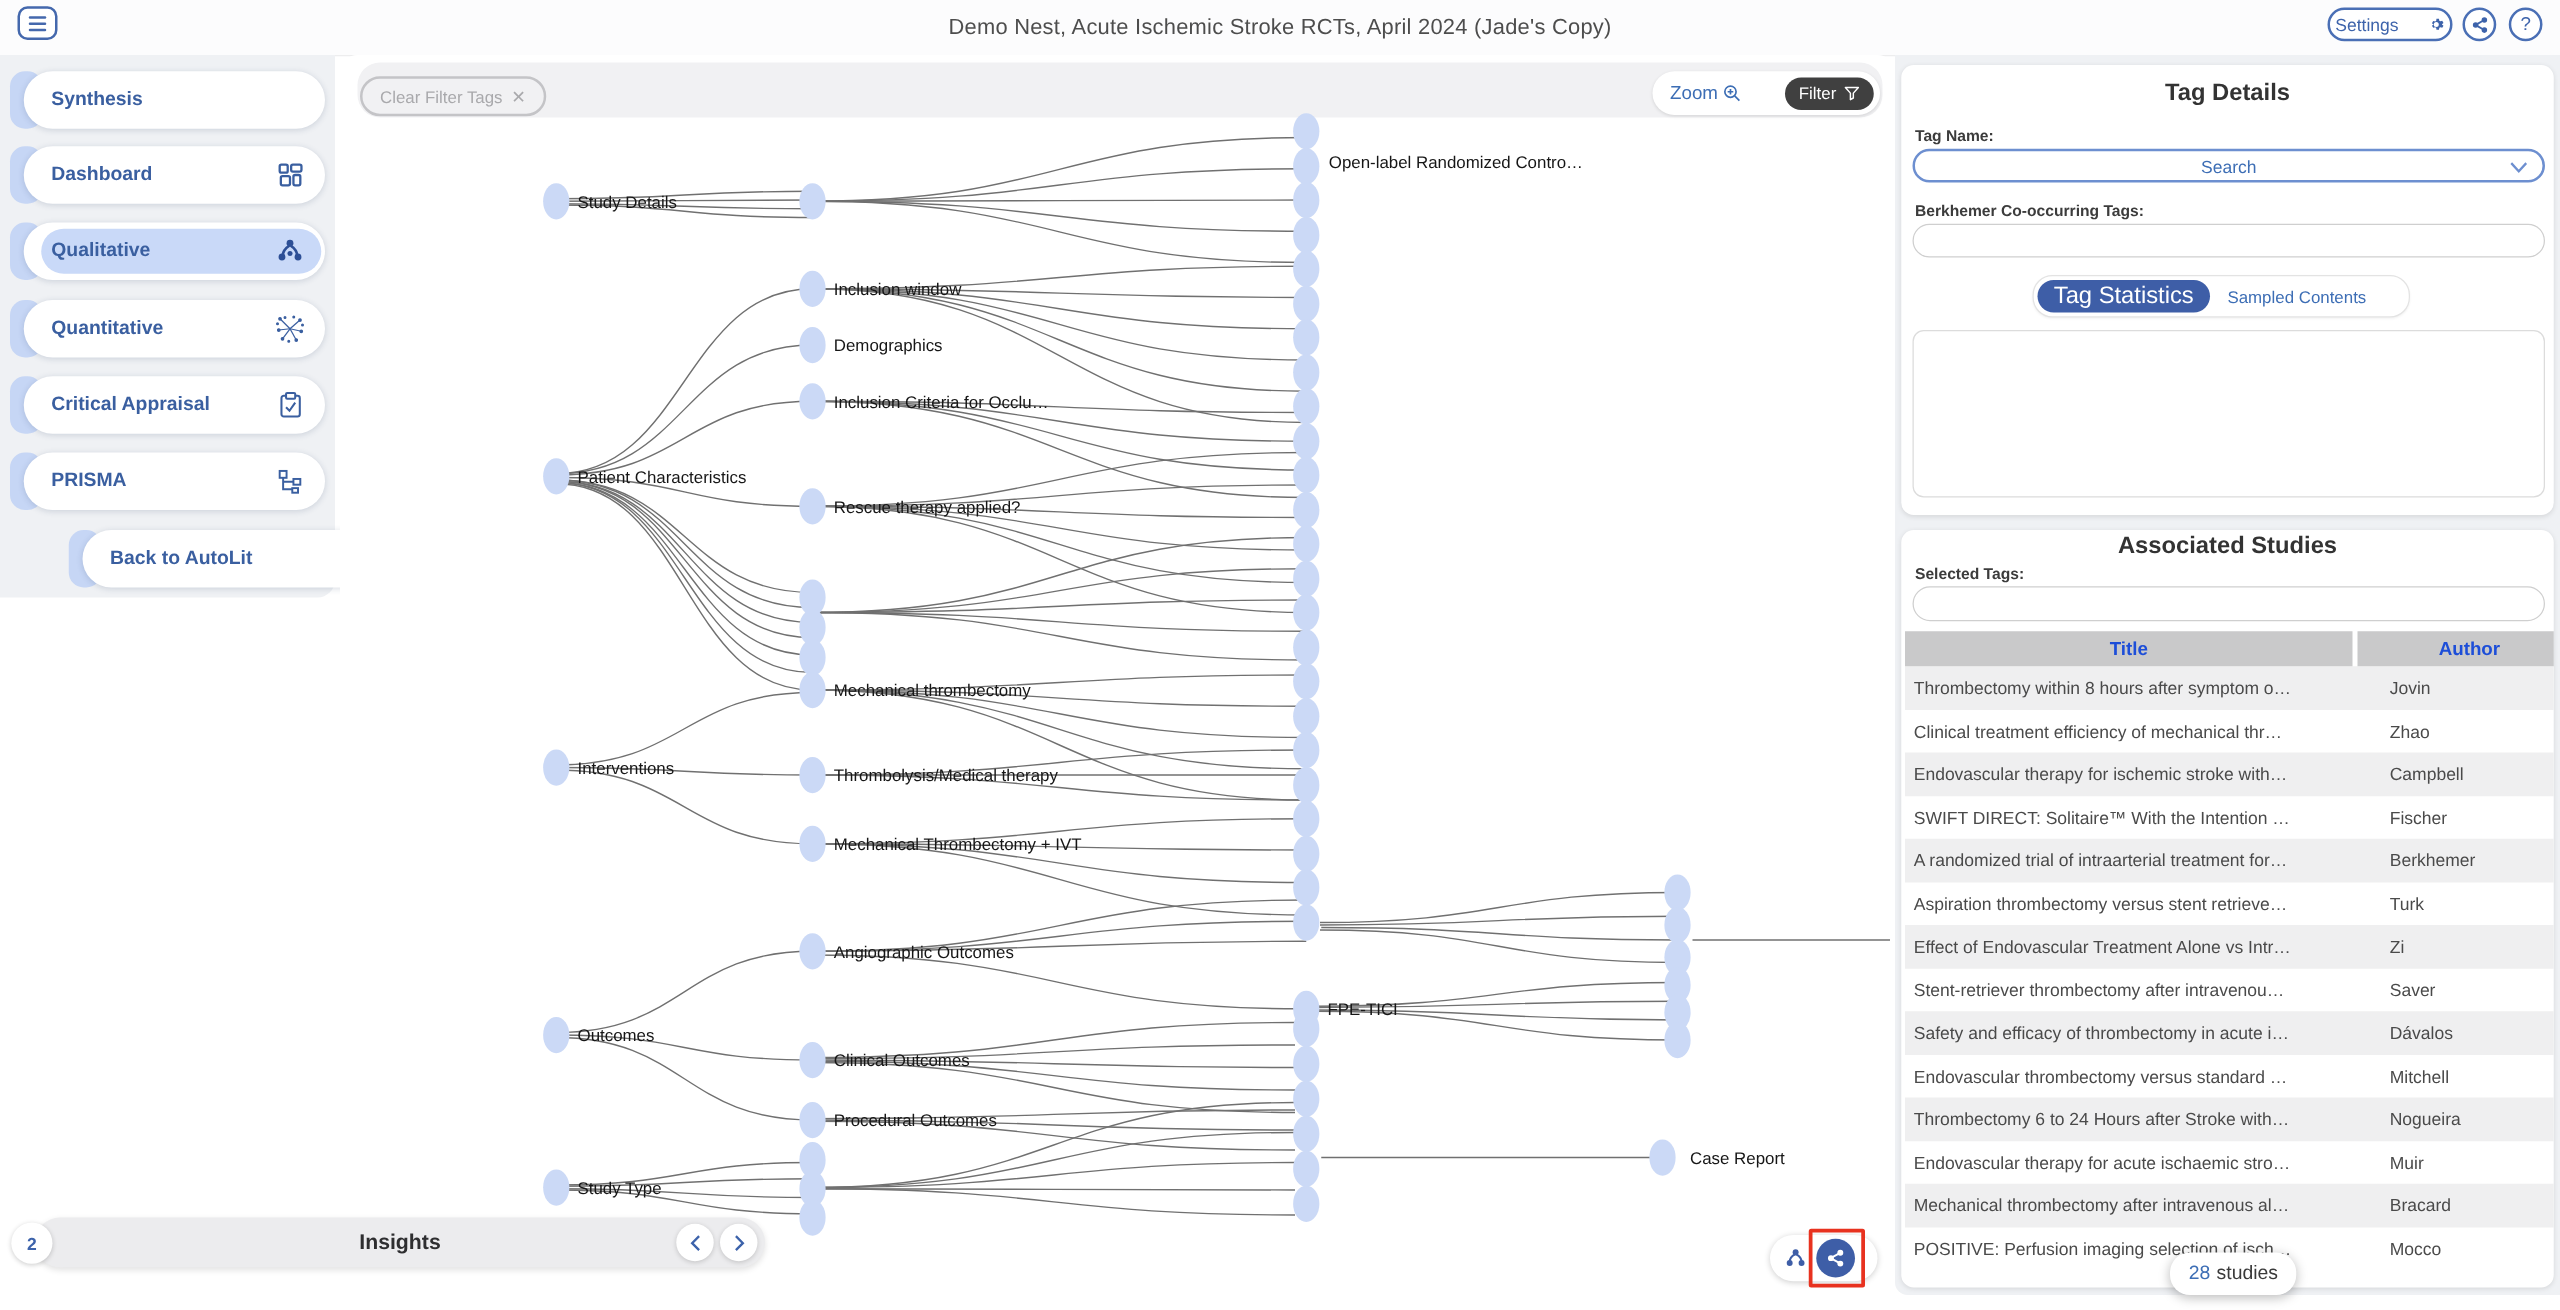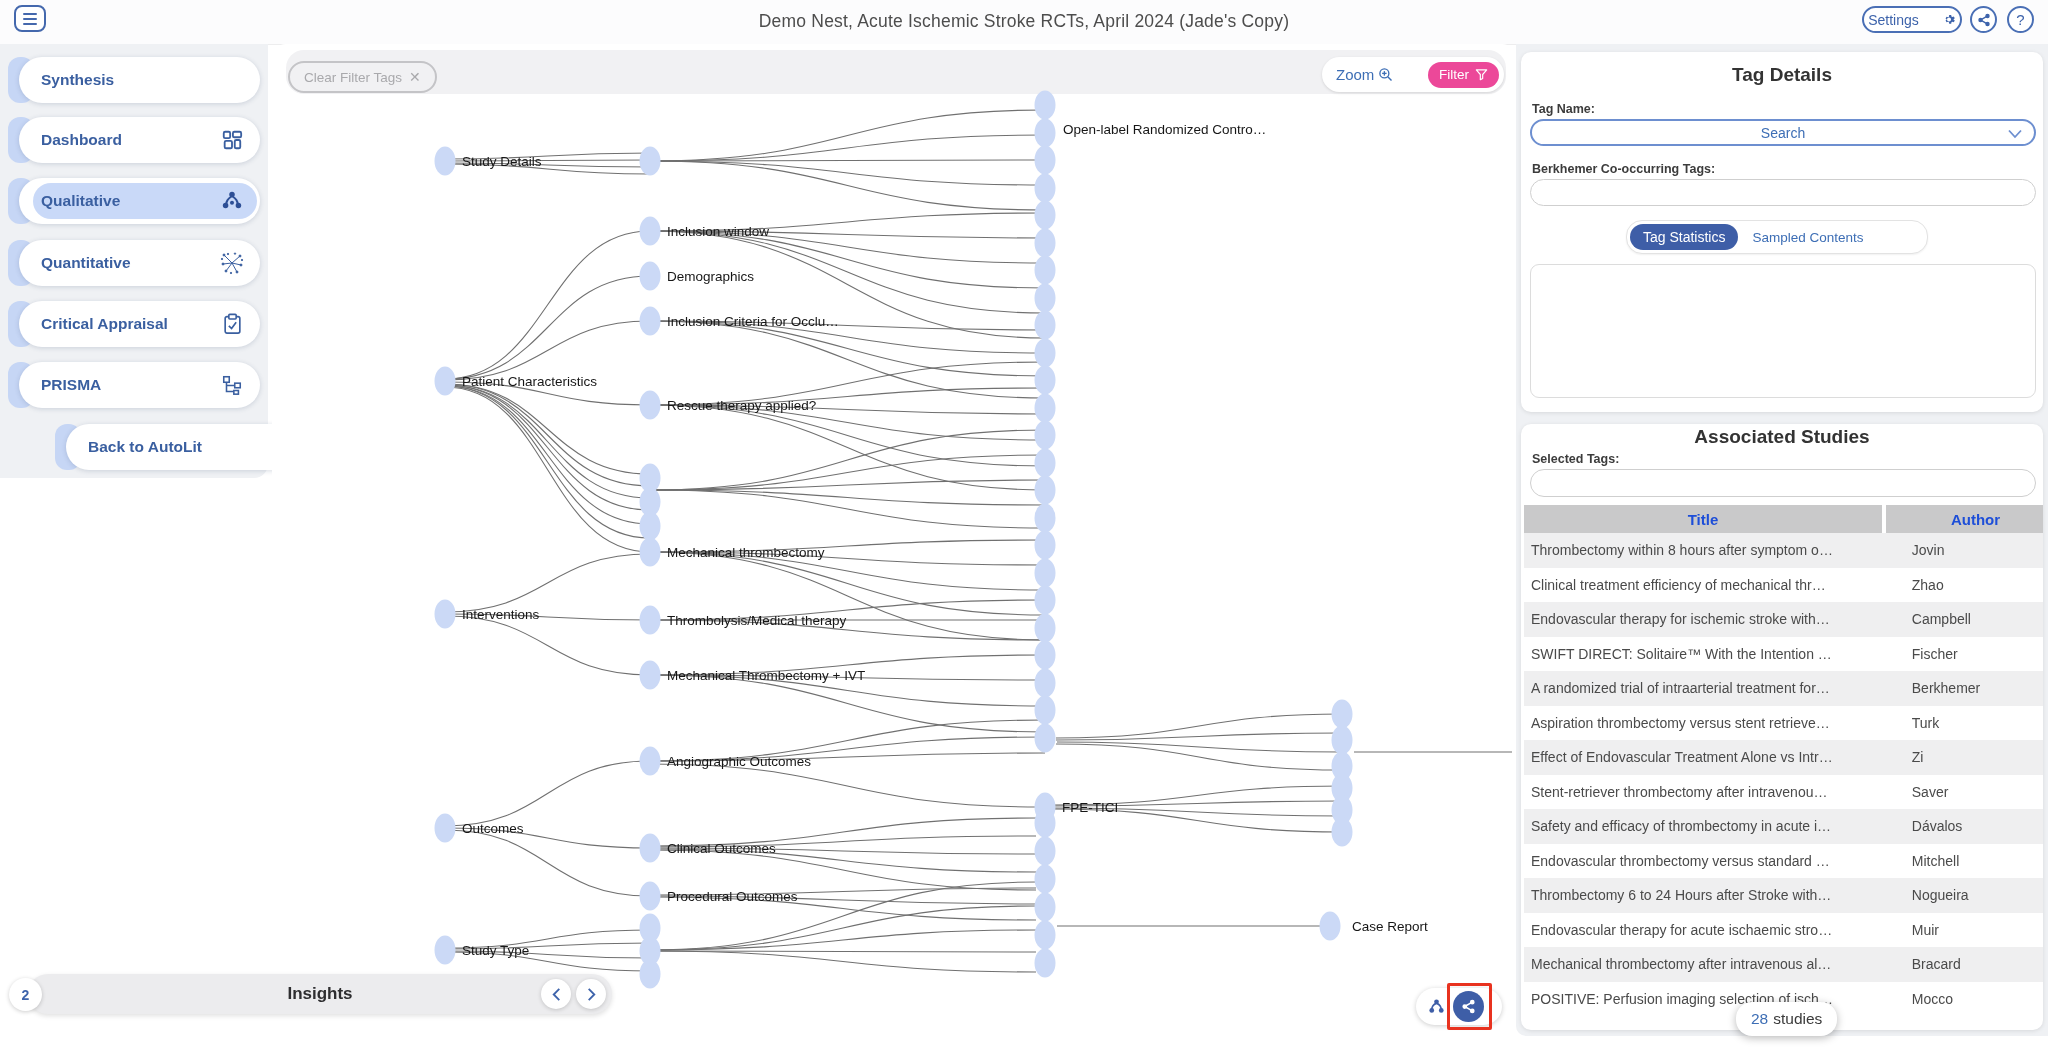--- a/index.html
+++ b/index.html
@@ -34,21 +34,21 @@
   .side-item.selected .side-pill{background:#fff;}
   .side-item.selected .side-label,.side-item.selected .side-icon{position:relative;}
   
   .canvas-card{left:272px;top:44px;width:1244px;height:1004px;background:#ffffff;border-radius:14px 14px 0 0;}
   .canvas-toolbar{left:286px;top:50px;width:1220px;height:44px;background:#f1f1f3;border-radius:18px;}
   .clear-pill{left:288px;top:61px;height:32px;padding:0 14px;border:2px solid #c4c4c7;border-radius:17px;
     color:#a9a9ac;font-size:13.5px;display:flex;align-items:center;gap:7px;box-sizing:border-box;background:transparent;}
   .zoomfilter-pill{left:1322px;top:57px;width:182px;height:35px;background:#fff;border-radius:18px;
     box-shadow:0 1px 3px rgba(0,0,0,.12);display:flex;align-items:center;padding:0 5px 0 14px;box-sizing:border-box;gap:8px;}
   .zoom-label{color:#3d6eb5;font-size:15px;display:flex;align-items:center;gap:4px;}
-  .filter-btn{margin-left:auto;background:#ec4899;color:#fff;border-radius:14px;height:26px;padding:0 11px;
+  .filter-btn{margin-left:auto;background:#404040;color:#fff;border-radius:14px;height:26px;padding:0 11px;
     display:flex;align-items:center;gap:6px;font-size:13.5px;}
   svg.tree{left:272px;top:44px;width:1244px;height:1004px;}
   
   .insights-bar{left:28px;top:974px;width:584px;height:40px;background:#ececee;border-radius:20px;
     box-shadow:0 2px 5px rgba(0,0,0,.12);}
   .insights-title{left:28px;top:974px;width:584px;height:40px;display:flex;align-items:center;justify-content:center;
     font-weight:bold;font-size:17px;color:#2e2e30;}
   .num-badge{left:9px;top:978px;width:33px;height:33px;background:#fff;border-radius:50%;
     box-shadow:0 1px 4px rgba(0,0,0,.2);display:flex;align-items:center;justify-content:center;
     color:#3d63ab;font-weight:bold;font-size:14px;}
@@ -73,21 +73,21 @@
   .lbl-tagname{left:1532px;top:102px;}
   .search-select{left:1530px;top:119px;width:506px;height:27px;border:2px solid #6d8fd0;border-radius:15px;
     display:flex;align-items:center;justify-content:center;box-sizing:border-box;background:#fff;}
   .search-select span{color:#3d6eb5;font-size:14px;}
   .sel-chev{position:absolute;right:12px;top:6px;}
   .lbl-cooc{left:1532px;top:162px;}
   .cooc-input{left:1530px;top:179px;width:506px;height:27px;border:1.5px solid #cfcfcf;border-radius:14px;background:#fff;box-sizing:border-box;}
   .tabs-wrap{left:1626px;top:220px;width:300px;height:32px;background:#fff;border:1px solid #e3e3e3;border-radius:16px;
     display:flex;align-items:center;box-shadow:0 1px 2px rgba(0,0,0,.06);}
   .tab-active{background:#3e5ea7;color:#fff;border-radius:14px;height:26px;padding:0 13px;margin-left:3px;
-    display:flex;align-items:center;font-size:14px;}
+    display:flex;align-items:center;font-size:19px;}
   .tab-idle{color:#3d6eb5;font-size:13.5px;padding:0 14px;}
   .stats-box{left:1530px;top:264px;width:506px;height:134px;border:1.5px solid #dcdcdc;border-radius:9px;background:#fff;box-sizing:border-box;}
   .lbl-seltags{left:1532px;top:452px;}
   .seltags-input{left:1530px;top:469px;width:506px;height:28px;border:1.5px solid #cfcfcf;border-radius:14px;background:#fff;box-sizing:border-box;}
   .studies-table{left:1524px;top:505px;width:519px;}
   .thead{display:flex;gap:4px;}
   .th{background:#c9c9ca;color:#1d4ed8;font-weight:bold;font-size:15px;height:28px;
      display:flex;align-items:center;justify-content:center;}
   .th-title{width:374px;} .th-author{width:141px;padding-left:22px;}
   .trow{display:flex;height:34.5px;align-items:center;font-size:14px;color:#4a4a4a;}

